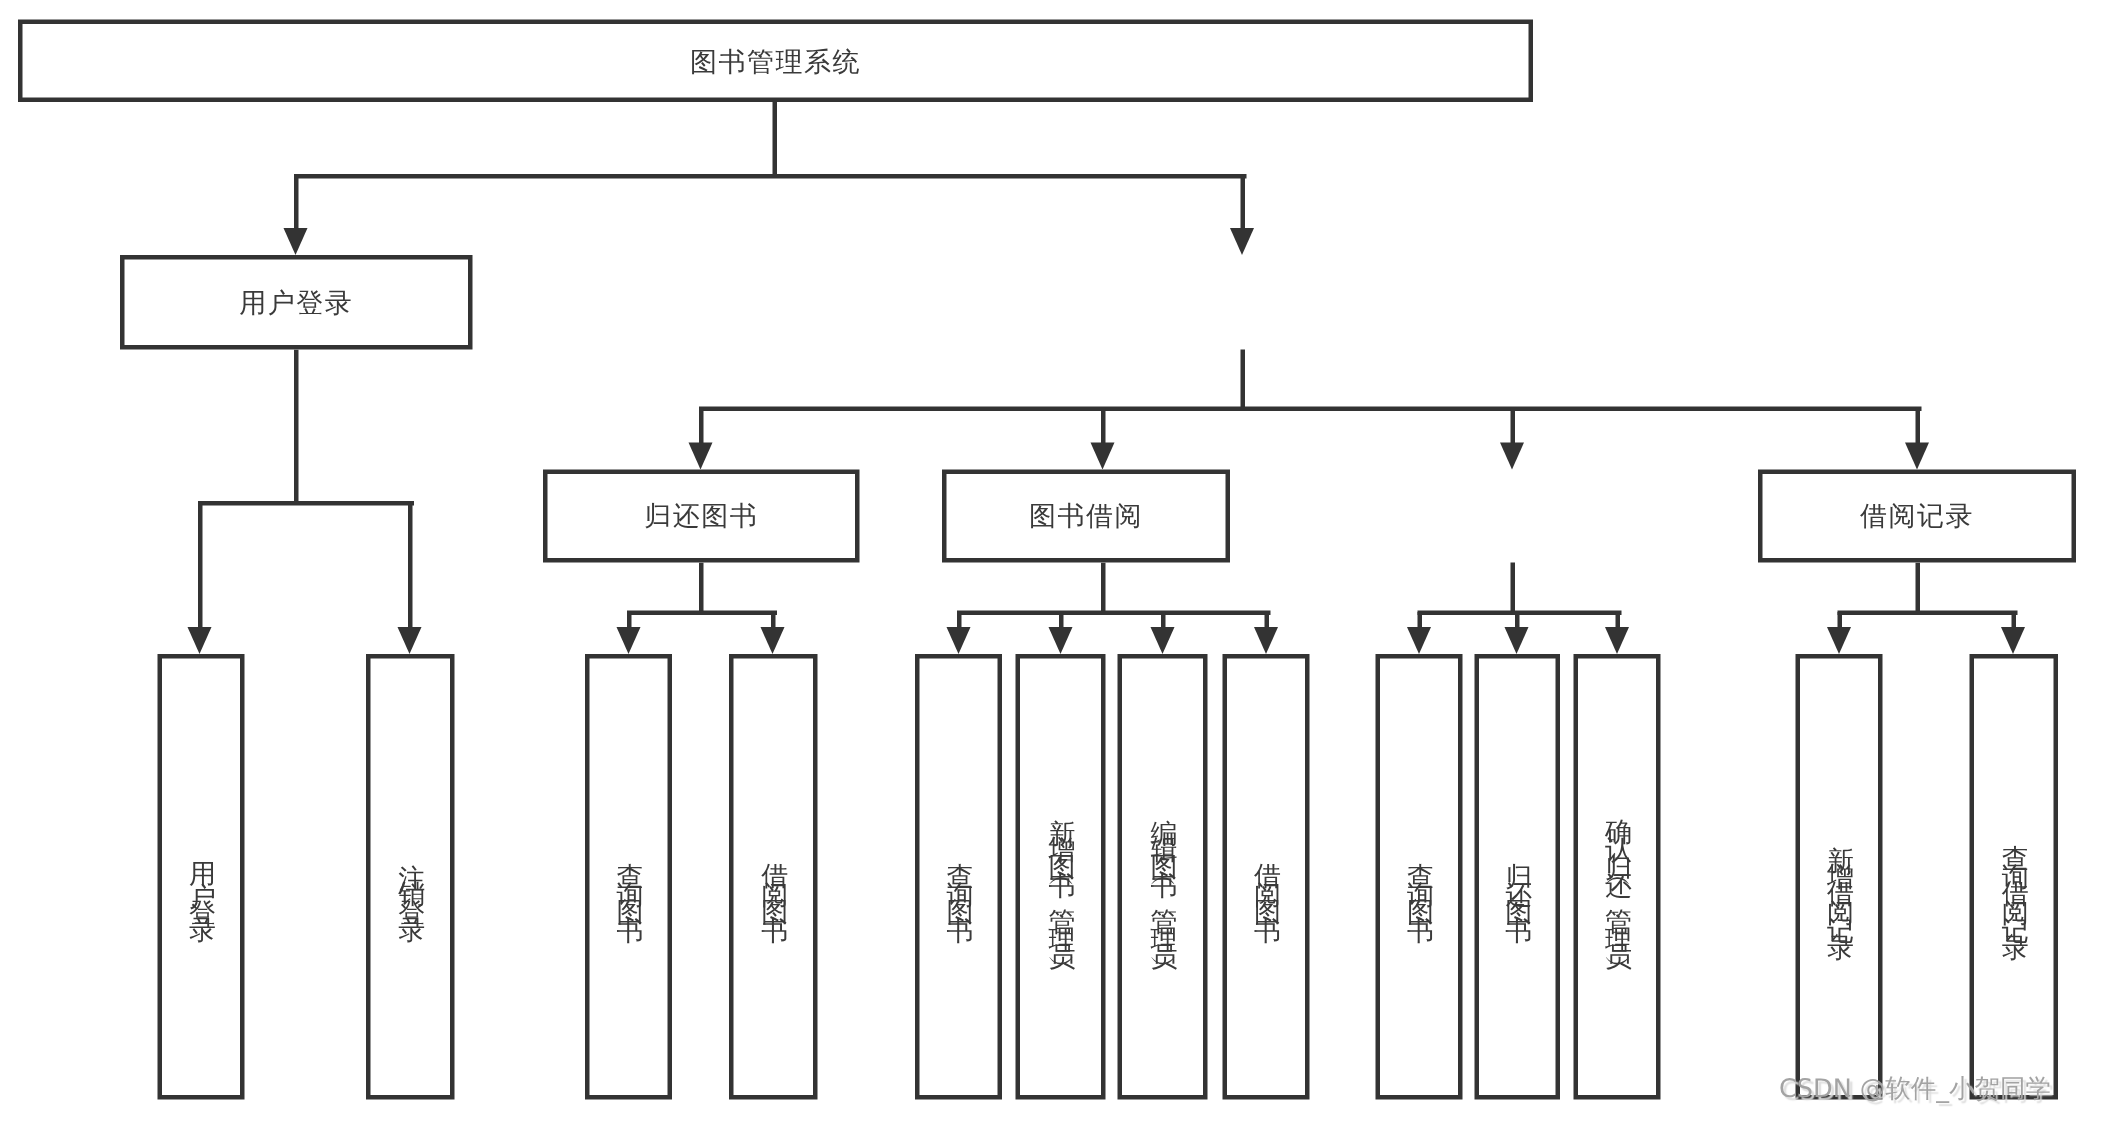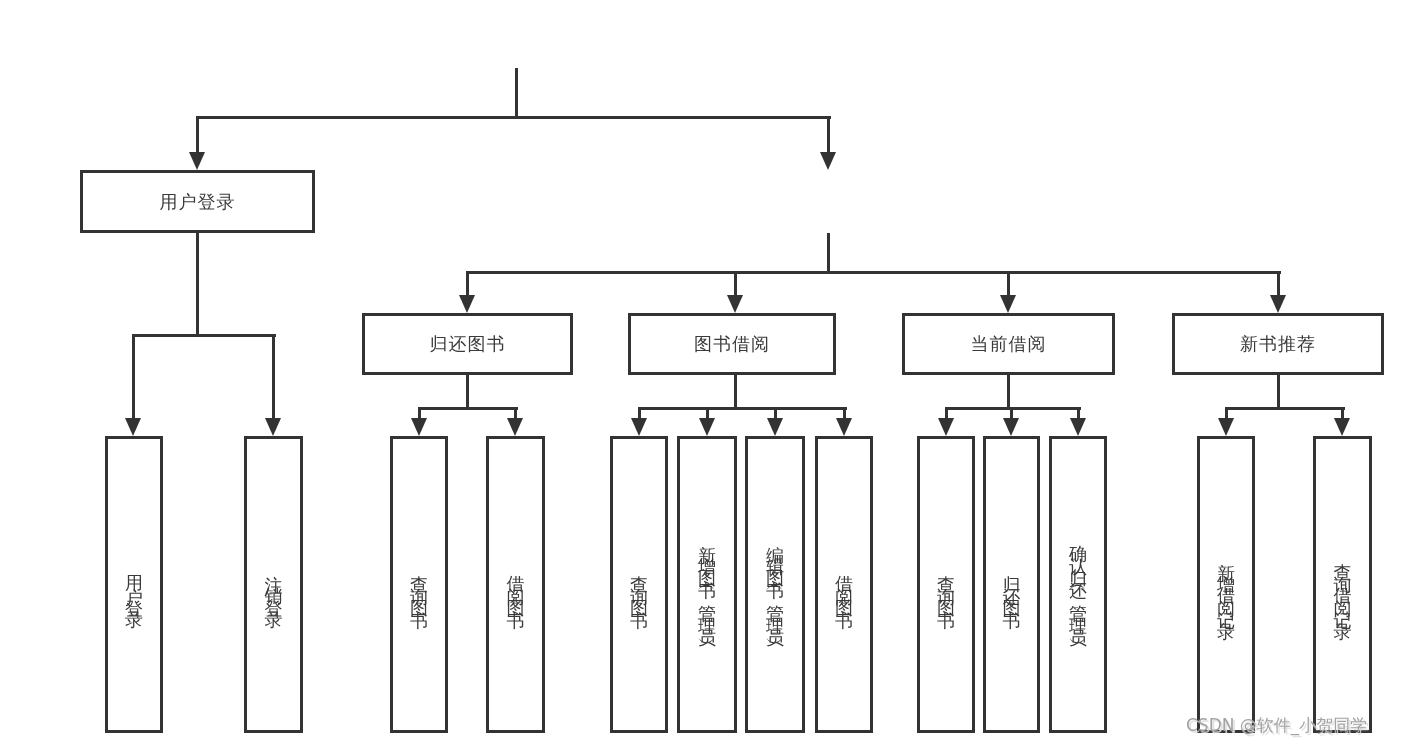--- a/index.html
+++ b/index.html
@@ -105,36 +105,36 @@
       <div class="vline" style="left: 1076.5px; top: 408px; height: 12px;"></div>
       <div class="arrow" style="left: 1070px; top: 418px;"></div>
       <div class="vline" style="left: 1276.5px; top: 375px; height: 34px;"></div>
       <div class="hline" style="top: 406.5px; left: 1224.5px; width: 120px;"></div>
       <div class="vline" style="left: 1224.5px; top: 408px; height: 12px;"></div>
       <div class="arrow" style="left: 1218px; top: 418px;"></div>
       <div class="vline" style="left: 1340.5px; top: 408px; height: 12px;"></div>
       <div class="arrow" style="left: 1334px; top: 418px;"></div>
     </div>
 
+  <div class="box" style="left:12px;top:13px;width:1010px;height:55px">
+    <span class="lbl">图书管理系统</span>
+  </div>
 
   <div class="box" style="left:80px;top:170px;width:235px;height:63px">
     <span class="lbl">用户登录</span>
   </div>
 
   <div class="box" style="left:362px;top:313px;width:211px;height:62px">
     <span class="lbl">归还图书</span>
   </div>
-  <div class="box" style="left:628px;top:313px;width:208px;height:62px">
+  <div class="box" style="left:628px;top:313px;width:192px;height:62px">
     <span class="lbl">图书借阅</span>
   </div>
-  <div class="box" style="left:902px;top:313px;width:213px;height:62px">
-    <span class="lbl">当前借阅</span>
-  </div>
   <div class="box" style="left:1172px;top:313px;width:212px;height:62px">
-    <span class="lbl">新书推荐</span>
+    <span class="lbl">借阅记录</span>
   </div>
 
   <div class="box v" style="left:105px;top:436px;width:58px;height:297px">
     <span class="lbl">用户登录</span>
   </div>
   <div class="box v" style="left:244px;top:436px;width:59px;height:297px">
     <span class="lbl">注销登录</span>
   </div>
 
   <div class="box v" style="left:390px;top:436px;width:58px;height:297px">

